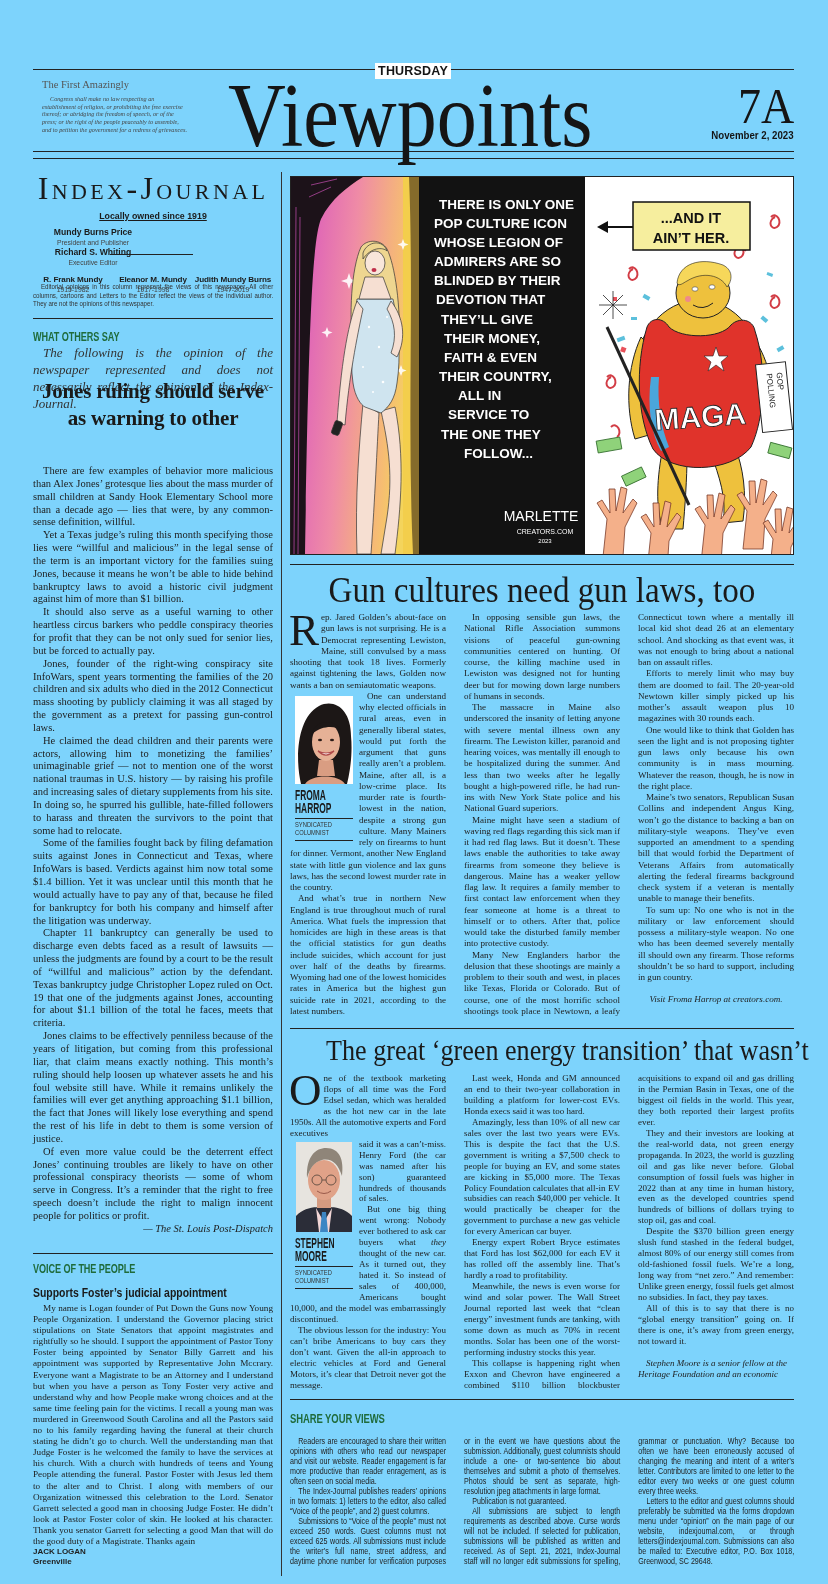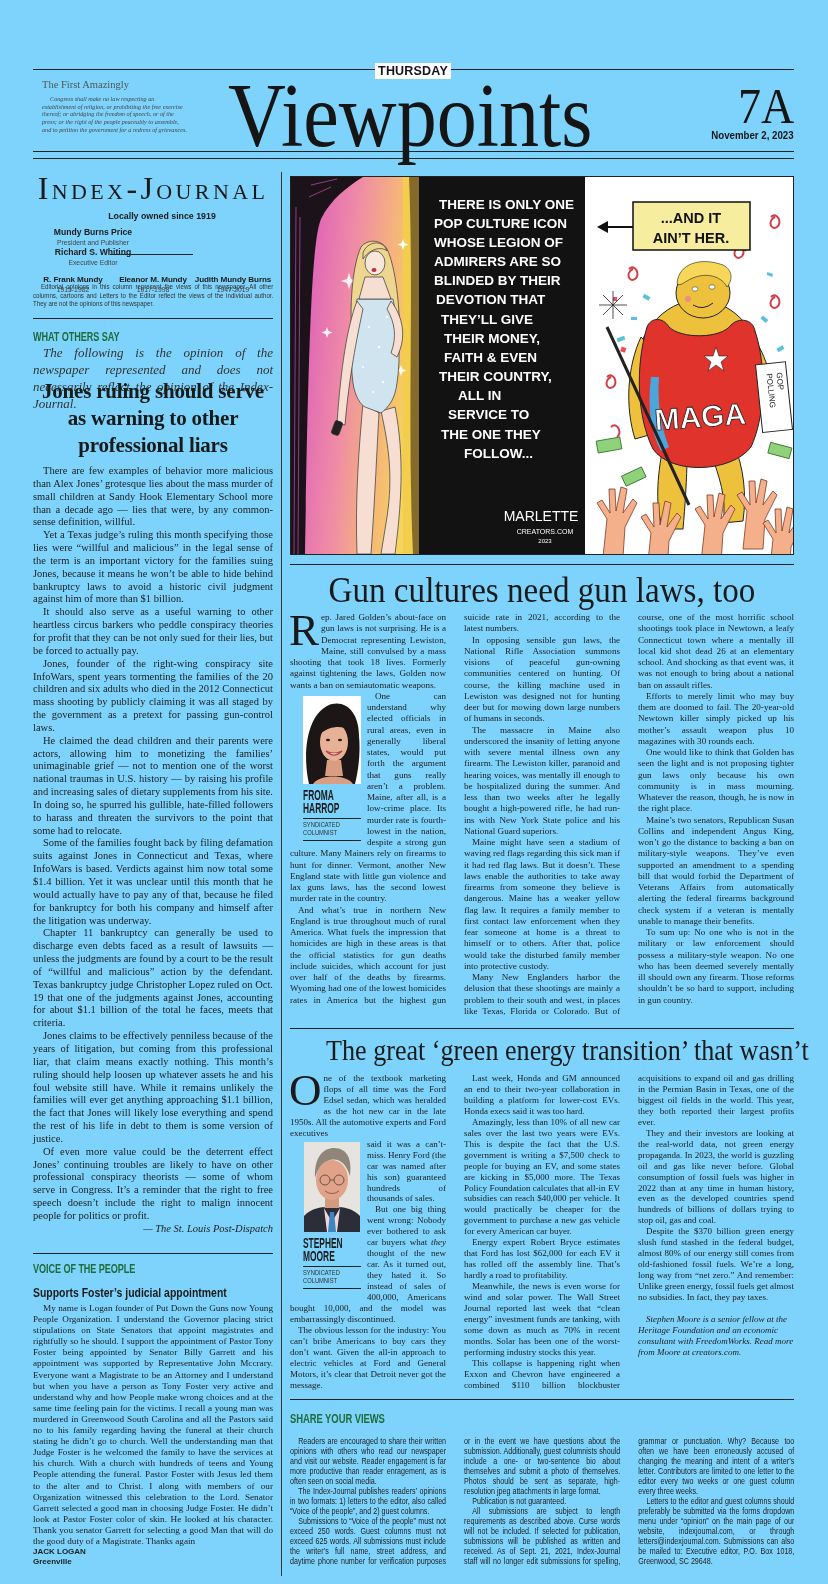--- a/index.html
+++ b/index.html
@@ -14,21 +14,21 @@
   .fa-title{font:10.5px/13px "Liberation Serif",serif;color:#555;}
   .fa-text{margin-top:4px;font-style:italic;font-size:6.2px;line-height:7.7px;color:#444;text-indent:8px;text-align:left;}
   .vp{position:absolute;left:228px;top:71px;font:90px/90px "Liberation Serif",serif;color:#151515;transform:scaleX(.89);transform-origin:0 0;white-space:nowrap;z-index:2;}
   .pg{position:absolute;right:34px;top:81px;font:50px/50px "Liberation Serif",serif;color:#151515;transform:scaleX(.92);transform-origin:100% 0;white-space:nowrap;}
   .date{position:absolute;right:34px;top:128px;font:bold 11px/14px "Liberation Sans",sans-serif;transform:scaleX(.88);transform-origin:100% 0;white-space:nowrap;color:#151515;}
   .hrule{position:absolute;left:33px;width:761px;border-top:1px solid #222;z-index:1;}
 
   
   .vdiv{position:absolute;left:281px;top:172px;width:1px;height:1404px;background:#333;}
   .mast{position:absolute;left:33px;top:172px;width:240px;text-align:center;font:32px/32px "Liberation Serif",serif;font-variant:small-caps;letter-spacing:3.4px;color:#1a1a1a;white-space:nowrap;}
-  .tagline{position:absolute;left:42px;top:210px;width:240px;text-align:center;font:bold 8.8px/12px "Liberation Sans",sans-serif;}
+  .tagline{position:absolute;left:33px;top:210px;width:240px;text-align:center;font:bold 8.8px/12px "Liberation Sans",sans-serif;text-decoration:underline;}
   .staff{position:absolute;left:33px;top:227px;width:240px;display:flex;flex-direction:column;}
   .staff .cell{width:120px;text-align:center;}
   .founders{position:absolute;left:33px;top:258px;width:240px;display:flex;}
   .founders .cell{width:80px;text-align:center;white-space:nowrap;margin-top:16px;}
   .pname{font:bold 8.6px/11px "Liberation Sans",sans-serif;}
   .founders .pname{font-size:8.1px;letter-spacing:-.1px;}
   .psub{font:6.8px/9px "Liberation Sans",sans-serif;color:#444;}
   .short-rule{position:absolute;left:110px;top:254px;width:83px;border-top:1px solid #222;}
   .disclaimer{position:absolute;left:33px;top:283px;width:273px;transform:scaleX(.88);transform-origin:0 0;font:7px/8.5px "Liberation Sans",sans-serif;color:#333;text-align:justify;text-indent:9px;}
   .lrule{position:absolute;left:33px;width:240px;border-top:1.6px solid #222;}
@@ -50,21 +50,21 @@
   .rrule{position:absolute;left:290px;width:504px;border-top:1.3px solid #222;}
   .headline{position:absolute;left:290px;width:504px;text-align:center;white-space:nowrap;color:#1a1a1a;}
   .headline span{display:inline-block;}
   .cols{position:absolute;left:290px;width:504px;column-count:3;column-gap:18px;column-fill:auto;text-align:justify;hyphens:auto;color:#1d1d1d;overflow:hidden;}
   .cols p{text-indent:8px;}
   .cols p.noind{text-indent:0;}
   .cols p.fill-last{text-align-last:justify;}
   .cols p.tag{font-style:italic;text-align:center;text-indent:0;margin-top:11px;}
   .cols p.tagl{font-style:italic;text-indent:8px;margin-top:11px;text-align:left;}
   .dropcap{float:left;font-size:45px;line-height:34px;height:33px;margin:1px 2px 0 -1px;font-family:"Liberation Serif",serif;color:#1a1a1a;}
-  .byline{float:left;width:58px;margin:5px 6px 4px 13px;text-indent:0;}
+  .byline{float:left;width:58px;margin:5px 6px 4px 5px;text-indent:0;}
   .byline svg{display:block;}
   .bname{font:bold 14px/13px "Liberation Sans",sans-serif;transform:scaleX(.6);transform-origin:0 0;white-space:nowrap;margin-top:5px;height:26px;color:#1a1a1a;}
   .brule{border-top:1px solid #222;margin:3px 0 2px 0;width:58px;}
   .brole{font:6.8px/8px "Liberation Sans",sans-serif;color:#333;transform:scaleX(.85);transform-origin:0 0;white-space:nowrap;}
   .share{position:absolute;left:290px;top:1436px;width:615px;height:136px;transform:scaleX(.82);transform-origin:0 0;column-count:3;column-gap:22px;column-fill:auto;font:8.7px/10px "Liberation Sans",sans-serif;text-align:justify;color:#222;overflow:hidden;}
   .share p{text-indent:10px;}
 </style>
 </head>
 <body>
 
@@ -117,27 +117,26 @@
   </div>
   <div class="disclaimer">Editorial opinions in this column represent the views of this newspaper. All other columns, cartoons and Letters to the Editor reflect the views of the individual author. They are not the opinions of this newspaper.</div>
 
   <div class="lrule" style="top:318px"></div>
   <div class="sec-head" style="left:33px;top:329px">WHAT OTHERS SAY</div>
   <div class="intro">The following is the opinion of the newspaper represented and does not necessarily reflect the opinion of the Index-Journal.</div>
 
   <div class="lhead">
     <div>Jones ruling should serve</div>
     <div>as warning to other</div>
-    <div>professional liars</div>
   </div>
 
   <div class="lbody">
     <p>There are few examples of behavior more malicious than Alex Jones’ grotesque lies about the mass murder of small children at Sandy Hook Elementary School more than a decade ago — lies that were, by any common-sense definition, willful.</p>
     <p>Yet a Texas judge’s ruling this month specifying those lies were “willful and malicious” in the legal sense of the term is an important victory for the families suing Jones, because it means he won’t be able to hide behind bankruptcy laws to avoid a historic civil judgment against him of more than $1 billion.</p>
-    <p>It should also serve as a useful warning to other heartless circus barkers who peddle conspiracy theories for profit that they can be not only sued for their lies, but be forced to actually pay.</p>
+    <p>It should also serve as a useful warning to other heartless circus barkers who peddle conspiracy theories for profit that they can be not only sued for senior lies, but be forced to actually pay.</p>
     <p>Jones, founder of the right-wing conspiracy site InfoWars, spent years tormenting the families of the 20 children and six adults who died in the 2012 Connecticut mass shooting by publicly claiming it was all staged by the government as a pretext for passing gun-control laws.</p>
     <p>He claimed the dead children and their parents were actors, allowing him to monetizing the families’ unimaginable grief — not to mention one of the worst national traumas in U.S. history — by raising his profile and increasing sales of dietary supplements from his site. In doing so, he spurred his gullible, hate-filled followers to harass and threaten the survivors to the point that some had to relocate.</p>
     <p>Some of the families fought back by filing defamation suits against Jones in Connecticut and Texas, where InfoWars is based. Verdicts against him now total some $1.4 billion. Yet it was unclear until this month that he would actually have to pay any of that, because he filed for bankruptcy for both his company and himself after the litigation was underway.</p>
     <p>Chapter 11 bankruptcy can generally be used to discharge even debts faced as a result of lawsuits — unless the judgments are found by a court to be the result of “willful and malicious” action by the defendant. Texas bankruptcy judge Christopher Lopez ruled on Oct. 19 that one of the judgments against Jones, accounting for about $1.1 billion of the total he faces, meets that criteria.</p>
     <p>Jones claims to be effectively penniless because of the years of litigation, but coming from this professional liar, that claim means exactly nothing. This month’s ruling should help loosen up whatever assets he and his foul website still have. While it remains unlikely the families will ever get anything approaching $1.1 billion, the fact that Jones will likely lose everything and spend the rest of his life in debt to them is some version of justice.</p>
     <p>Of even more value could be the deterrent effect Jones’ continuing troubles are likely to have on other professional conspiracy theorists — some of whom serve in Congress. It’s a reminder that the right to free speech doesn’t include the right to malign innocent people for politics or profit.</p>
     <p class="attrib">— The St. Louis Post-Dispatch</p>
   </div>
 
   <div class="lrule" style="top:1253px"></div>
@@ -375,20 +374,21 @@
     <p class="noind">said it was a can’t-miss. Henry Ford (the car was named after his son) guaranteed hundreds of thousands of sales.</p>
     <p><span>But one big thing went wrong: Nobody ever bothered to ask car buyers what </span><em>they</em><span> thought of the new car. As it turned out, they hated it. So instead of sales of 400,000, Americans bought 10,000, and the model was embarrassingly discontinued.</span></p>
     <p>The obvious lesson for the industry: You can’t bribe Americans to buy cars they don’t want. Given the all-in approach to electric vehicles at Ford and General Motors, it’s clear that Detroit never got the message.</p>
     <p>Last week, Honda and GM announced an end to their two-year collaboration in building a platform for lower-cost EVs. Honda execs said it was too hard.</p>
     <p>Amazingly, less than 10% of all new car sales over the last two years were EVs. This is despite the fact that the U.S. government is writing a $7,500 check to people for buying an EV, and some states are kicking in $5,000 more. The Texas Policy Foundation calculates that all-in EV subsidies can reach $40,000 per vehicle. It would practically be cheaper for the government to purchase a new gas vehicle for every American car buyer.</p>
     <p>Energy expert Robert Bryce estimates that Ford has lost $62,000 for each EV it has rolled off the assembly line. That’s hardly a road to profitability.</p>
     <p>Meanwhile, the news is even worse for wind and solar power. The Wall Street Journal reported last week that “clean energy” investment funds are tanking, with some down as much as 70% in recent months. Solar has been one of the worst-performing industry stocks this year.</p>
     <p>This collapse is happening right when Exxon and Chevron have engineered a combined $110 billion blockbuster acquisitions to expand oil and gas drilling in the Permian Basin in Texas, one of the biggest oil fields in the world. This year, they both reported their largest profits ever.</p>
     <p>They and their investors are looking at the real-world data, not green energy propaganda. In 2023, the world is guzzling oil and gas like never before. Global consumption of fossil fuels was higher in 2022 than at any time in human history, even as the developed countries spend hundreds of billions of dollars trying to stop oil, gas and coal.</p>
     <p>Despite the $370 billion green energy slush fund stashed in the federal budget, almost 80% of our energy still comes from old-fashioned fossil fuels. We’re a long, long way from “net zero.” And remember: Unlike green energy, fossil fuels get almost no subsidies. In fact, they pay taxes.</p>
+    <p>All of this is to say that there is no “global energy transition” going on. If there is one, it’s away from green energy, not toward it.</p>
     <p class="tagl">Stephen Moore is a senior fellow at the Heritage Foundation and an economic consultant with FreedomWorks. Read more from Moore at creators.com.</p>
   </div>
 
   <div class="rrule" style="top:1399px"></div>
   <div class="sec-head" style="left:290px;top:1411px;font-size:13.5px">SHARE YOUR VIEWS</div>
   <div class="share">
     <p>Readers are encouraged to share their written opinions with others who read our newspaper and visit our website. Reader engagement is far more productive than reader enragement, as is often seen on social media.</p>
     <p>The Index-Journal publishes readers’ opinions in two formats: 1) letters to the editor, also called “Voice of the people”, and 2) guest columns.</p>
     <p>Submissions to “Voice of the people” must not exceed 250 words. Guest columns must not exceed 625 words. All submissions must include the writer’s full name, street address, and daytime phone number for verification purposes or in the event we have questions about the submission. Additionally, guest columnists should include a one- or two-sentence bio about themselves and submit a photo of themselves. Photos should be sent as separate, high-resolution jpeg attachments in large format.</p>
     <p>Publication is not guaranteed.</p>

